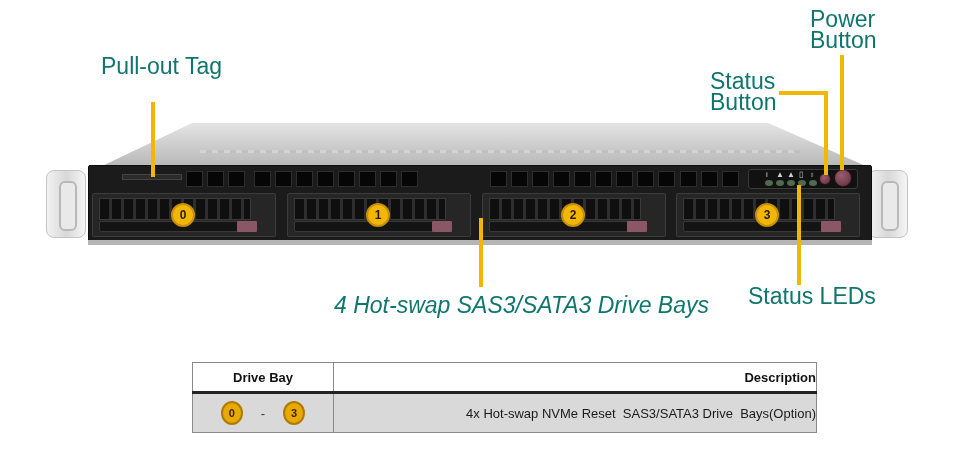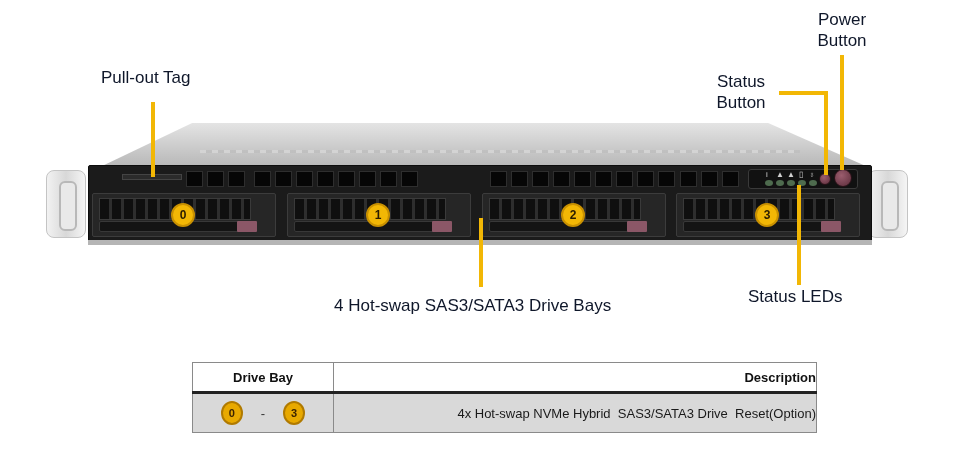--- a/index.html
+++ b/index.html
@@ -1,19 +1,19 @@
 <!DOCTYPE html>
 <html><head>
 <meta charset="utf-8">
 <style>
   * { box-sizing: border-box; margin: 0; padding: 0; }
   html, body { width: 960px; height: 466px; background: #ffffff; overflow: hidden; }
   body { position: relative; font-family: "Liberation Sans", sans-serif; color: #1a1a1a; }
 
-  .label { position: absolute; font-size: 17px; line-height: 21px; color: #0f172a; white-space: nowrap; }
+  .label { position: absolute; font-size: 23px; line-height: 21px; color: #0f766e; white-space: nowrap; }
   .label.center { text-align: center; }
   .line { position: absolute; background: #f2b705; }
 
   
   .chassis-top {
     position: absolute; left: 100px; top: 123px; width: 768px; height: 44px;
     background: linear-gradient(180deg, #e4e4e4 0%, #c9c9c9 60%, #b7b7b7 100%);
     clip-path: polygon(12% 0, 87% 0, 100% 100%, 0 100%);
   }
   .chassis-top-sheen {
@@ -93,33 +93,33 @@
   .range { display: flex; align-items: center; justify-content: center; gap: 18px; }
   .tbadge {
     width: 22px; height: 24px; border-radius: 50%; background: #e8a900; border: 2px solid #b07a00;
     color: #3b2300; font-size: 11px; font-weight: bold; display: flex; align-items: center; justify-content: center;
   }
   .dash { font-size: 13px; color: #333; }
 </style>
 </head>
 <body>
 
-<div class="label" style="left:101px; top:67px;">Pull-out Tag</div>
+<div class="label" style="left:101px; top:56px;">Pull-out Tag</div>
 
 <div class="label center" style="left:810px; top:9px; width:64px;">
   <div>Power</div>
   <div>Button</div>
 </div>
 
 <div class="label center" style="left:710px; top:71px; width:62px;">
   <div>Status</div>
   <div>Button</div>
 </div>
 
-<div class="label" style="left:334px; top:295px;">4 Hot-swap  SAS3/SATA3 Drive Bays</div>
+<div class="label" style="left:334px; top:295px;font-style:italic;">4 Hot-swap  SAS3/SATA3 Drive Bays</div>
 <div class="label" style="left:748px; top:286px;text-align:center;">Status  LEDs</div>
 
 <div>
   <div class="chassis-top"></div>
   <div class="chassis-top-sheen"></div>
   <div class="handle left"></div>
   <div class="handle right"></div>
   <div class="front-panel"></div>
   <div class="front-base"></div>
 
@@ -213,16 +213,16 @@
   </thead>
   <tbody>
     <tr>
       <td class="col1">
         <div class="range">
           <span class="tbadge">0</span>
           <span class="dash">-</span>
           <span class="tbadge">3</span>
         </div>
       </td>
-      <td class="col2" style="white-space:pre;">4x Hot-swap NVMe Hybrid  SAS3/SATA3 Drive  Reset(Option)</td>
+      <td class="col2" style="white-space:pre;">4x Hot-swap NVMe Reset  SAS3/SATA3 Drive  Bays(Option)</td>
     </tr>
   </tbody>
 </table>
 
 </body></html>

